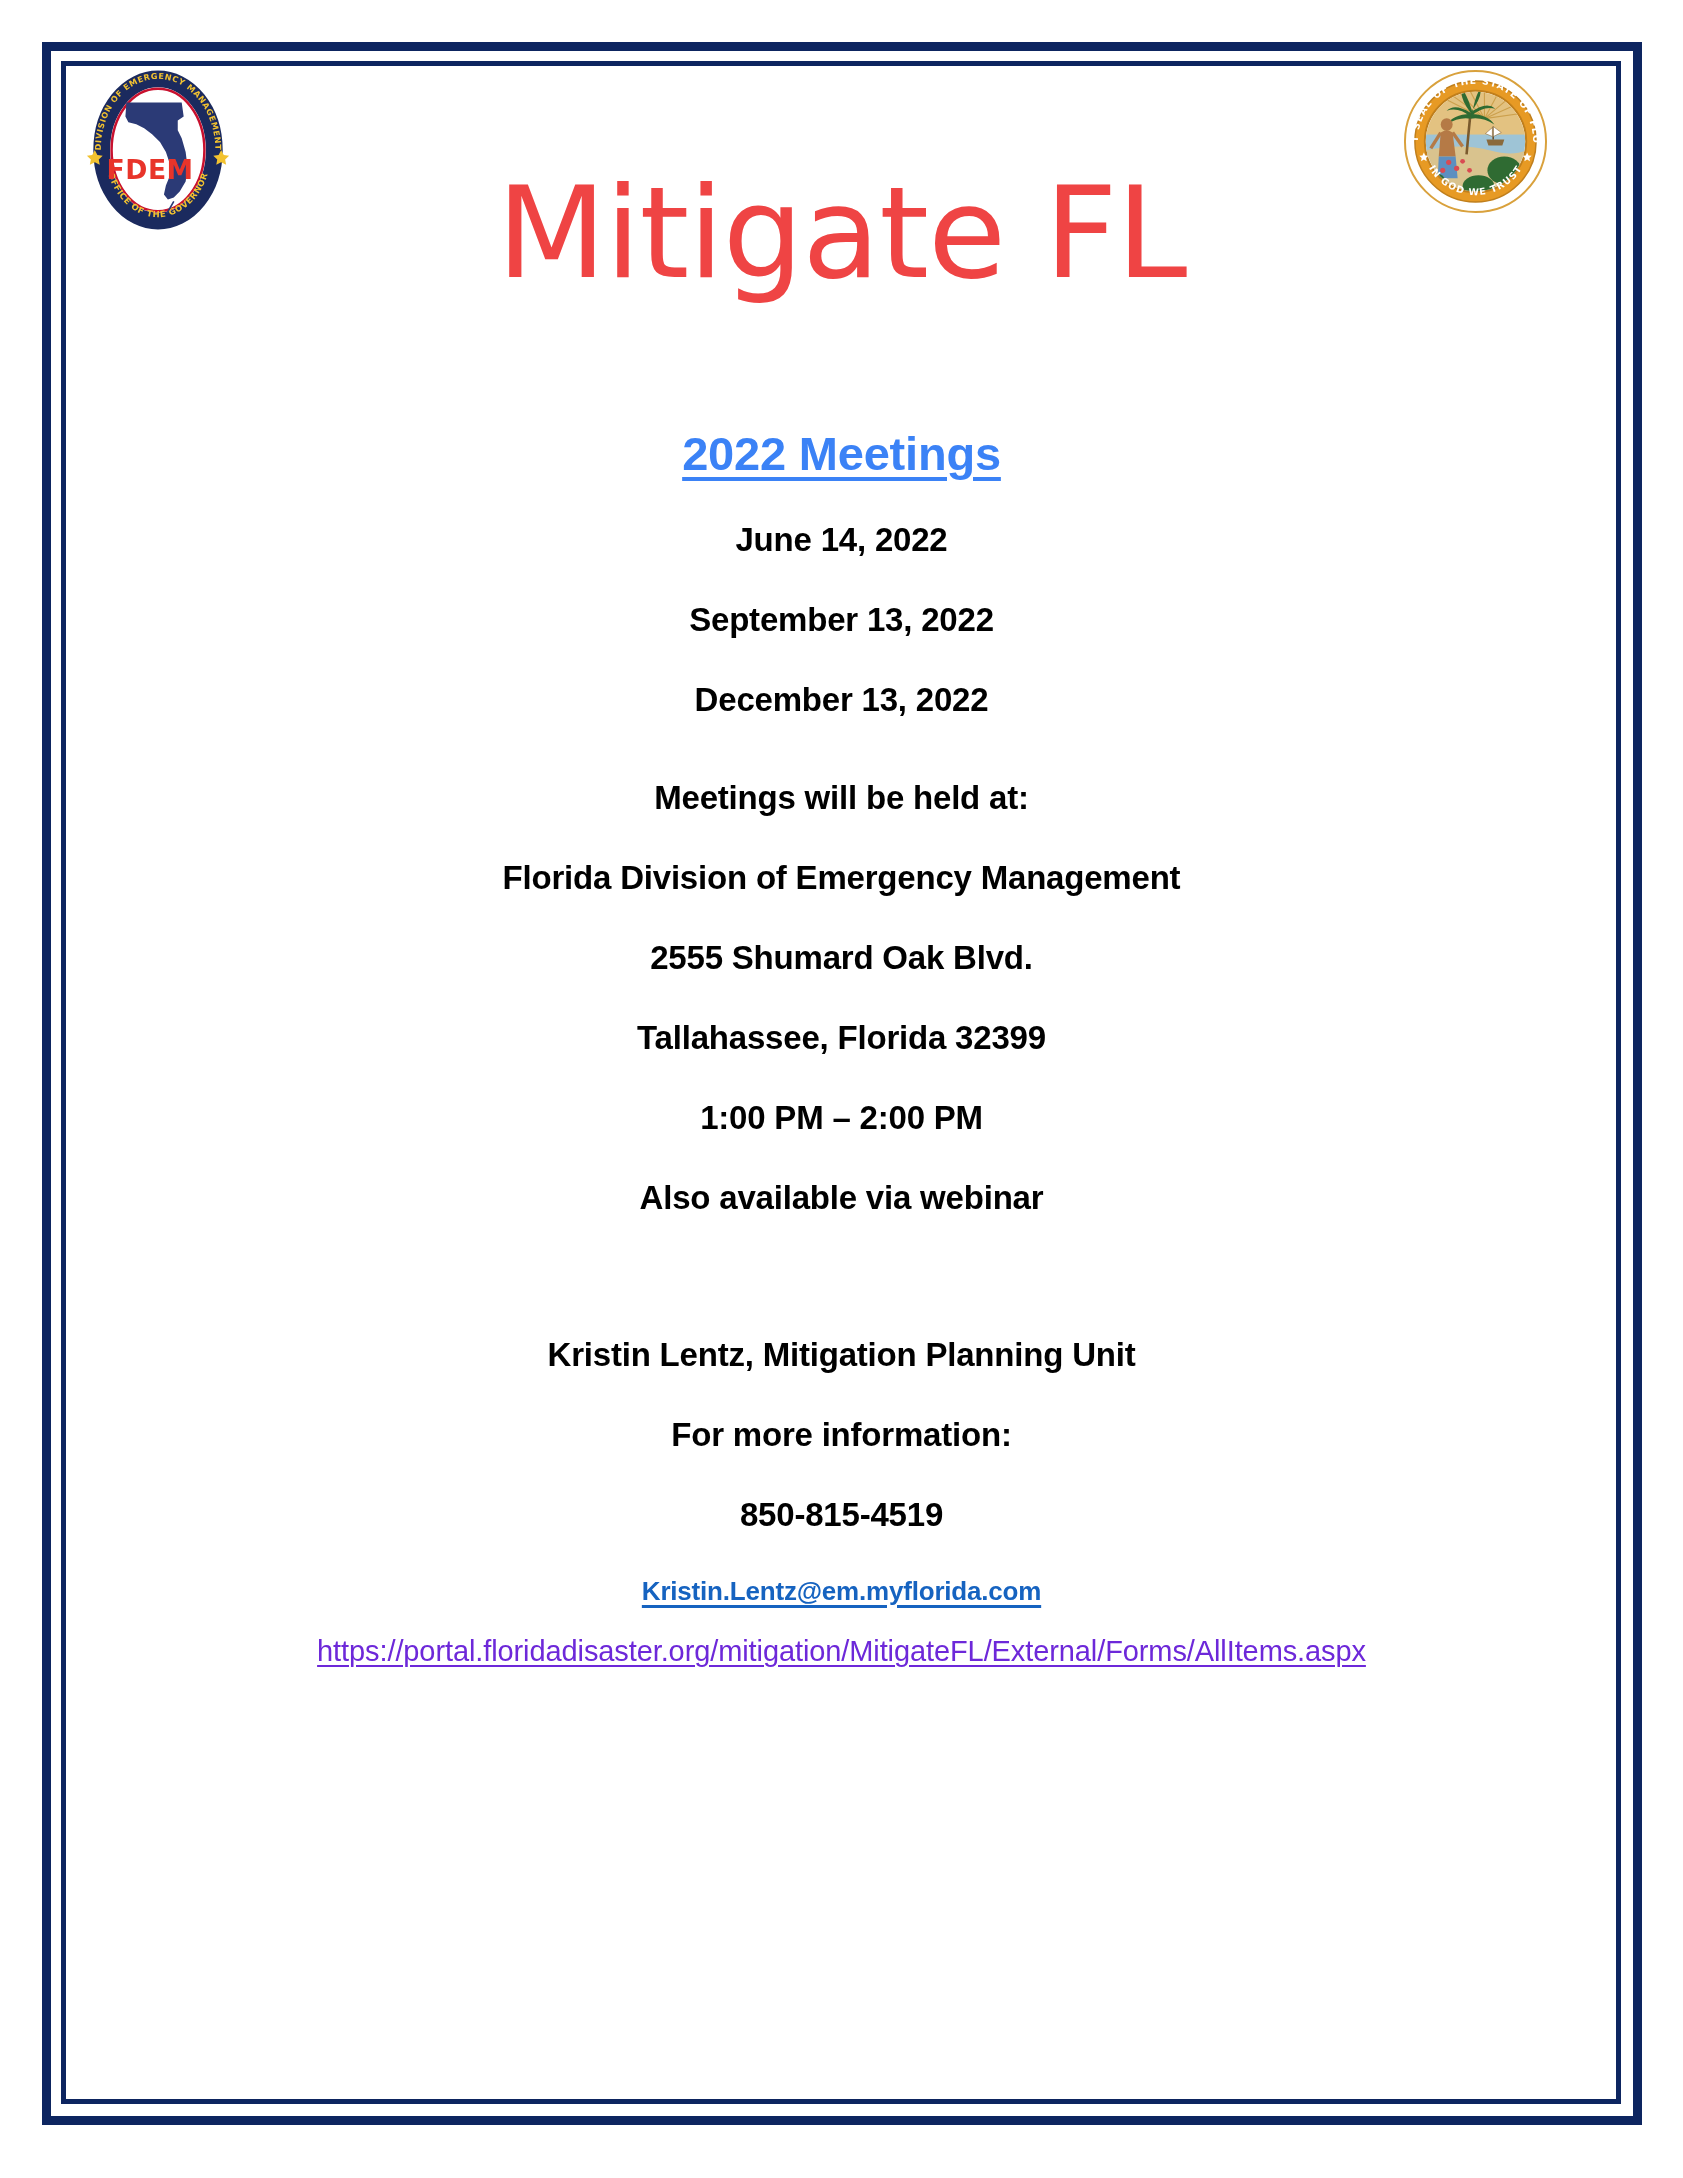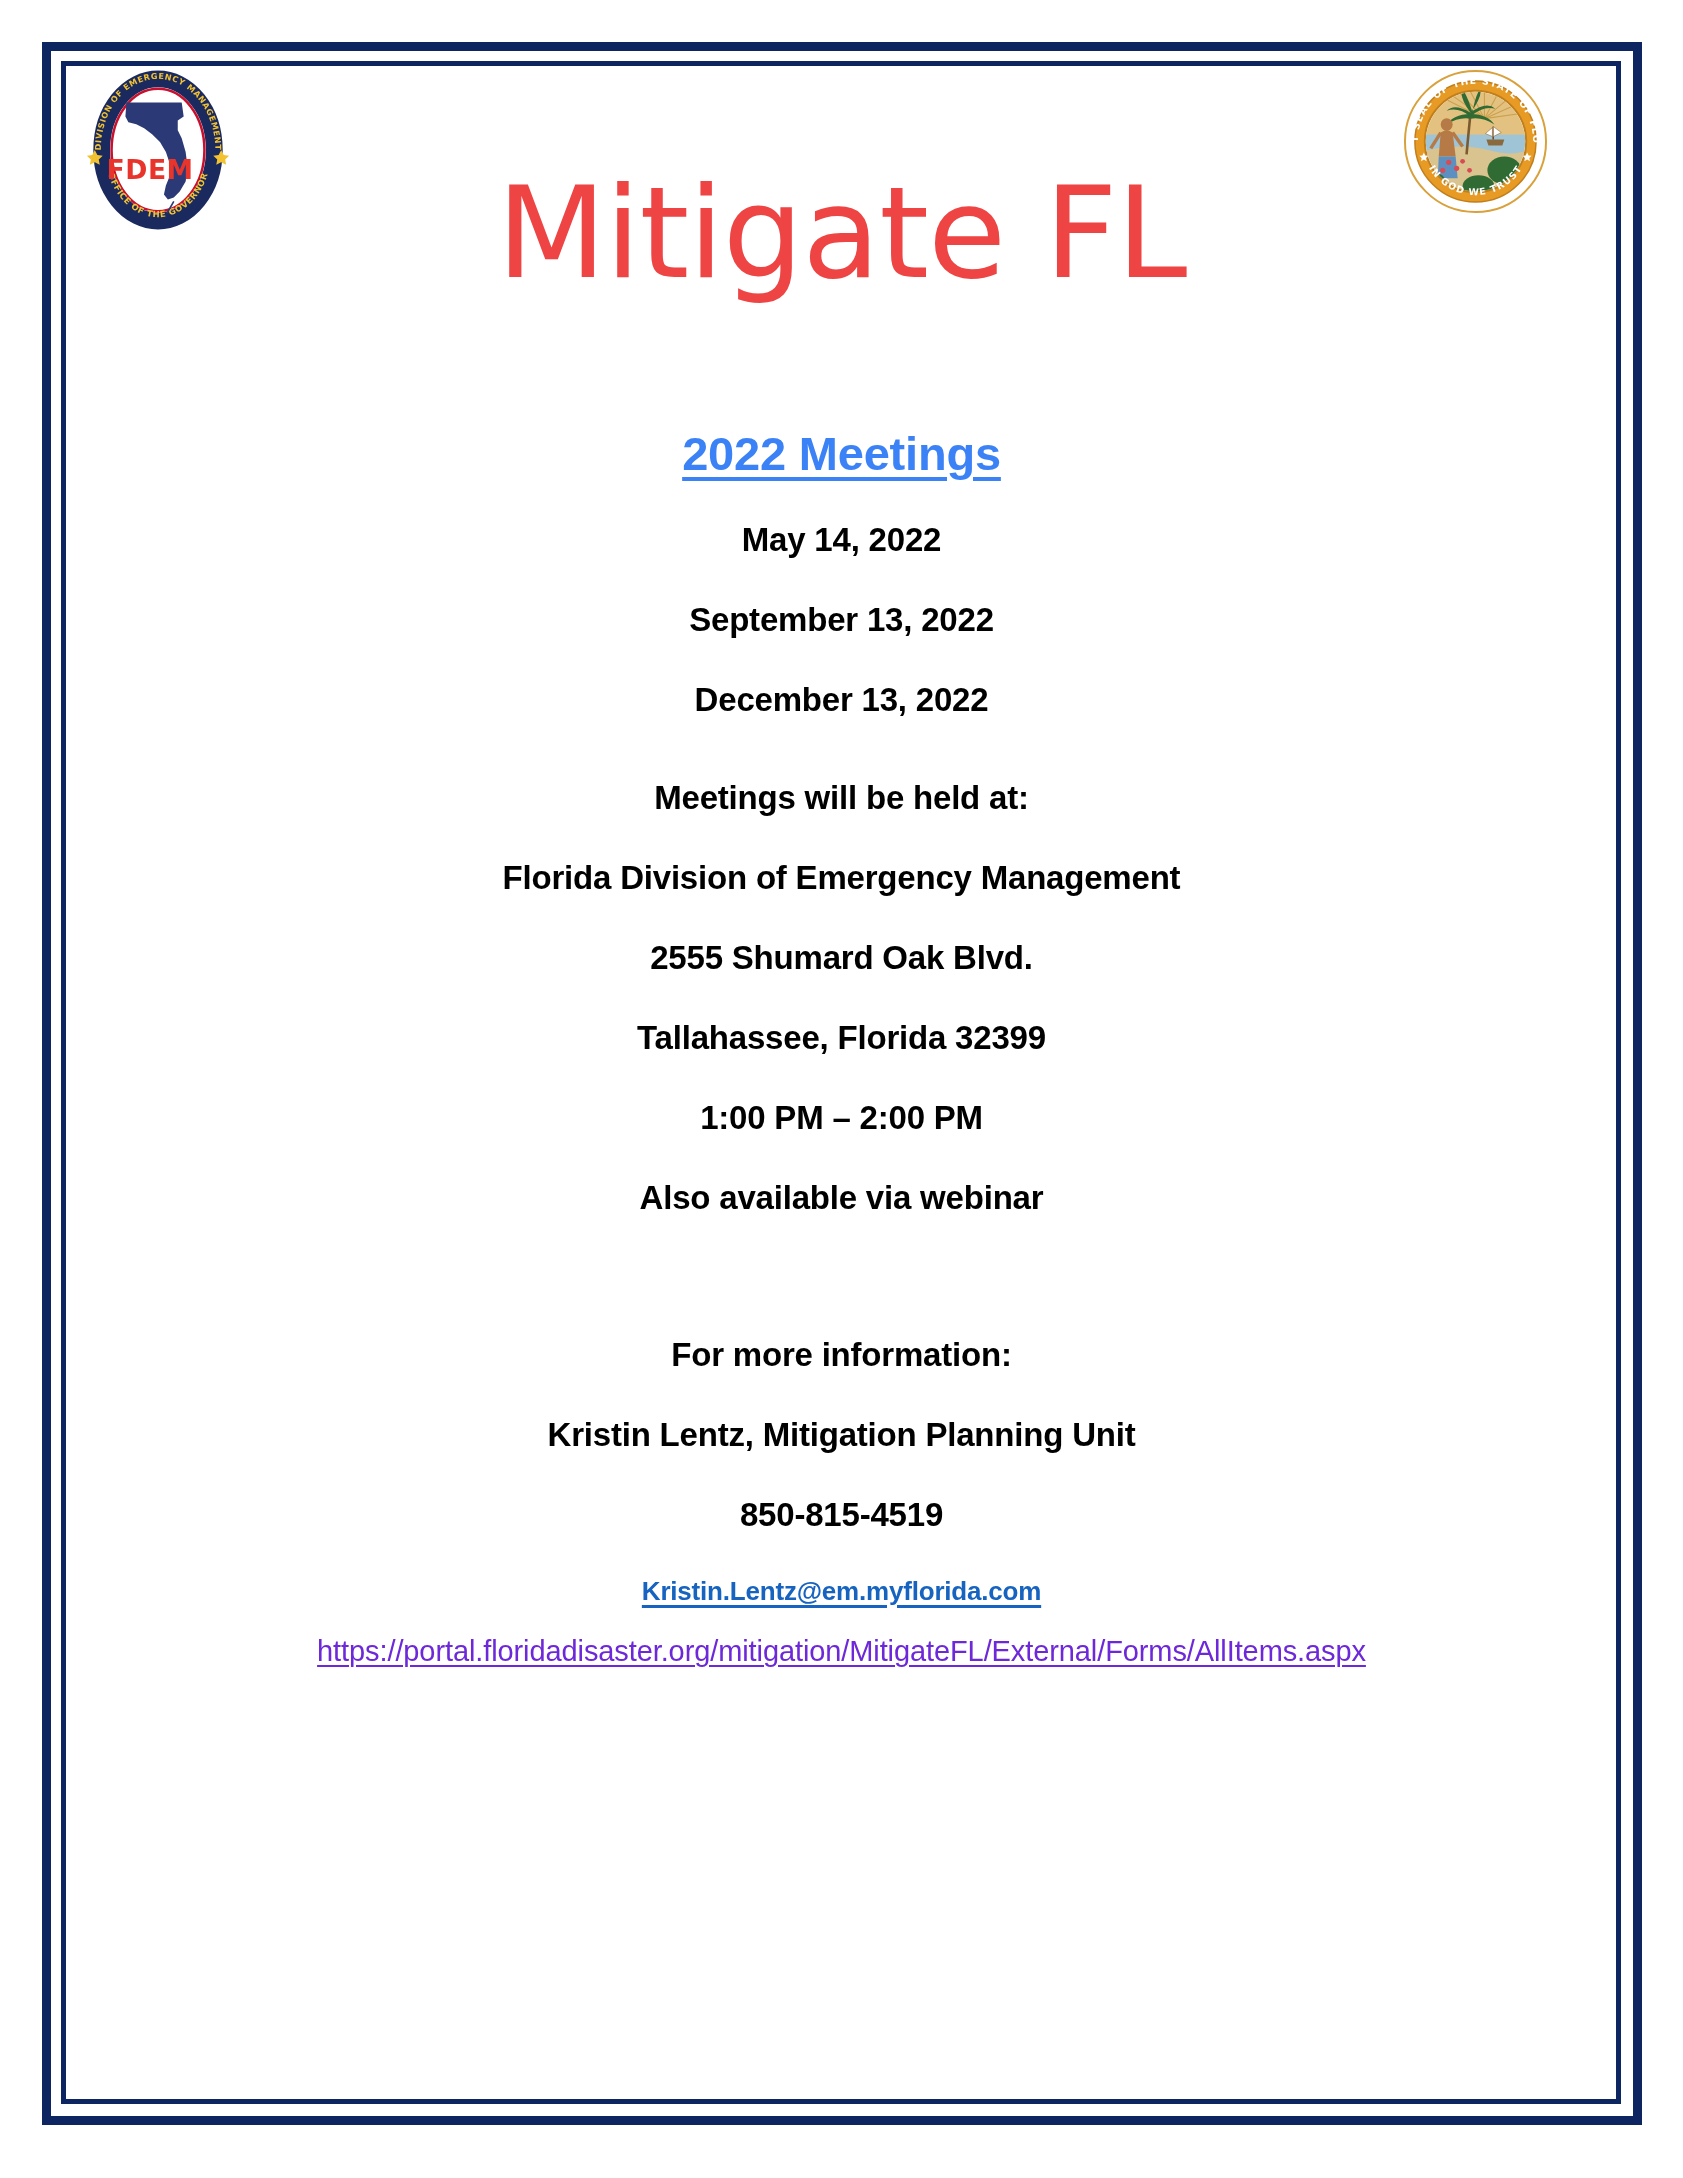--- a/index.html
+++ b/index.html
@@ -267,37 +267,37 @@
     </svg>
   </div>
 
   <div class="content">
 
     <h1 class="doc-title">Mitigate FL</h1>
 
     <h2 class="section-heading"><span class="u">2022 Meetings</span></h2>
 
     <div class="dates-block">
-      <p class="body-line">May 14, 2022</p>
+      <p class="body-line">June 14, 2022</p>
       <p class="body-line">September 13, 2022</p>
       <p class="body-line">December 13, 2022</p>
     </div>
 
     <div class="venue-block">
       <p class="body-line">Meetings will be held at:</p>
       <p class="body-line">Florida Division of Emergency Management</p>
       <p class="body-line">2555 Shumard Oak Blvd.</p>
       <p class="body-line">Tallahassee, Florida 32399</p>
       <p class="body-line">1:00 PM – 2:00 PM</p>
       <p class="body-line">Also available via webinar</p>
     </div>
 
     <div class="contact-block">
+      <p class="body-line">Kristin Lentz, Mitigation Planning Unit</p>
       <p class="body-line">For more information:</p>
-      <p class="body-line">Kristin Lentz, Mitigation Planning Unit</p>
       <p class="body-line">850-815-4519</p>
       <p class="link-row">
         <span class="link">Kristin.Lentz@em.myflorida.com</span>
       </p>
       <p class="url-row">
         <span class="link-url">https://portal.floridadisaster.org/mitigation/MitigateFL/External/Forms/AllItems.aspx</span>
       </p>
     </div>
 
   </div>

